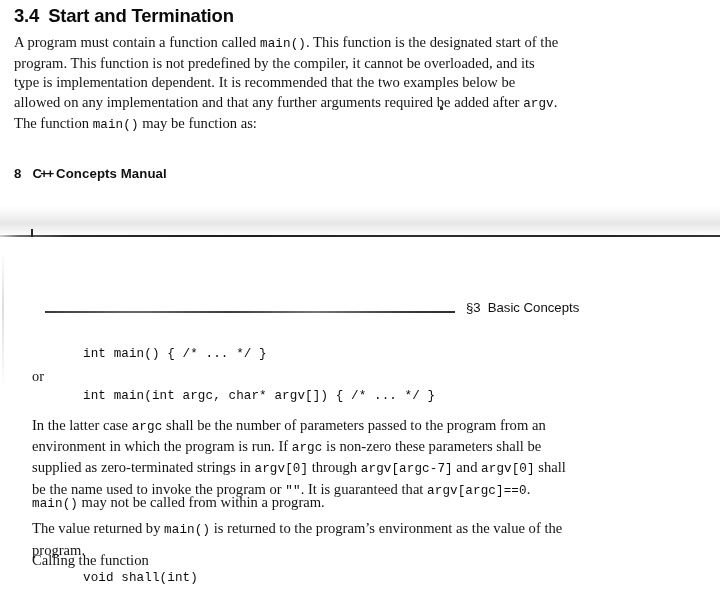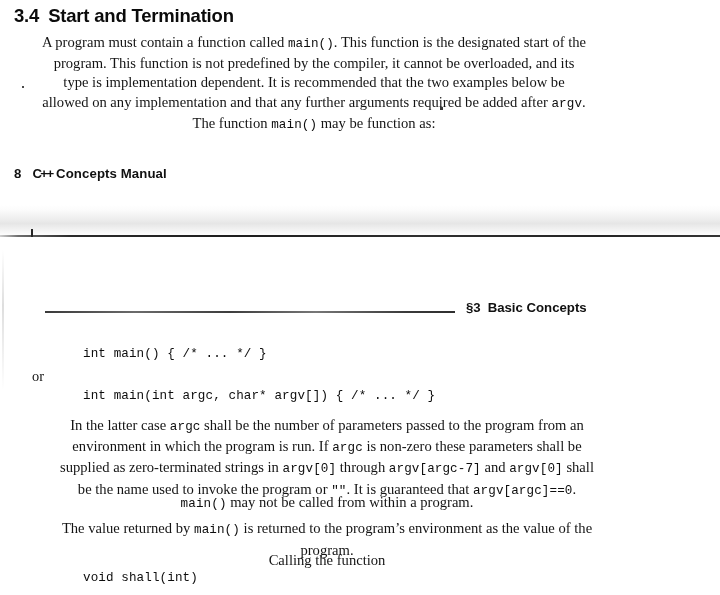--- a/index.html
+++ b/index.html
@@ -8,21 +8,20 @@
     background: #ffffff;
   }
   .page {
     position: relative;
     width: 720px;
     height: 595px;
     overflow: hidden;
     background: #ffffff;
     font-family: "Liberation Serif", "DejaVu Serif", serif;
     color: #101010;
-    text-align: center;
     -webkit-font-smoothing: none;
   }
 
   
   .frag-top {
     position: absolute;
     left: 0; top: 0;
     width: 720px; height: 215px;
     background: #ffffff;
   }
@@ -122,21 +121,21 @@
     width: 410px; height: 1.6px;
     background: linear-gradient(to right,
       #3a3a3a 0%, #6b6b6b 22%, #3d3d3d 45%,
       #777777 66%, #3a3a3a 88%, #2e2e2e 100%);
   }
   .head-label {
     position: absolute;
     left: 466px;
     top: 0px;
     font-family: "Liberation Sans", "DejaVu Sans", sans-serif;
-    font-weight: bold;
+    font-weight: normal;
     font-size: 13.2px;
     color: #101010;
     white-space: nowrap;
   }
   .head-label .sect { margin-right: 7px; }
 
   .code-line {
     position: absolute;
     white-space: pre;
   }

